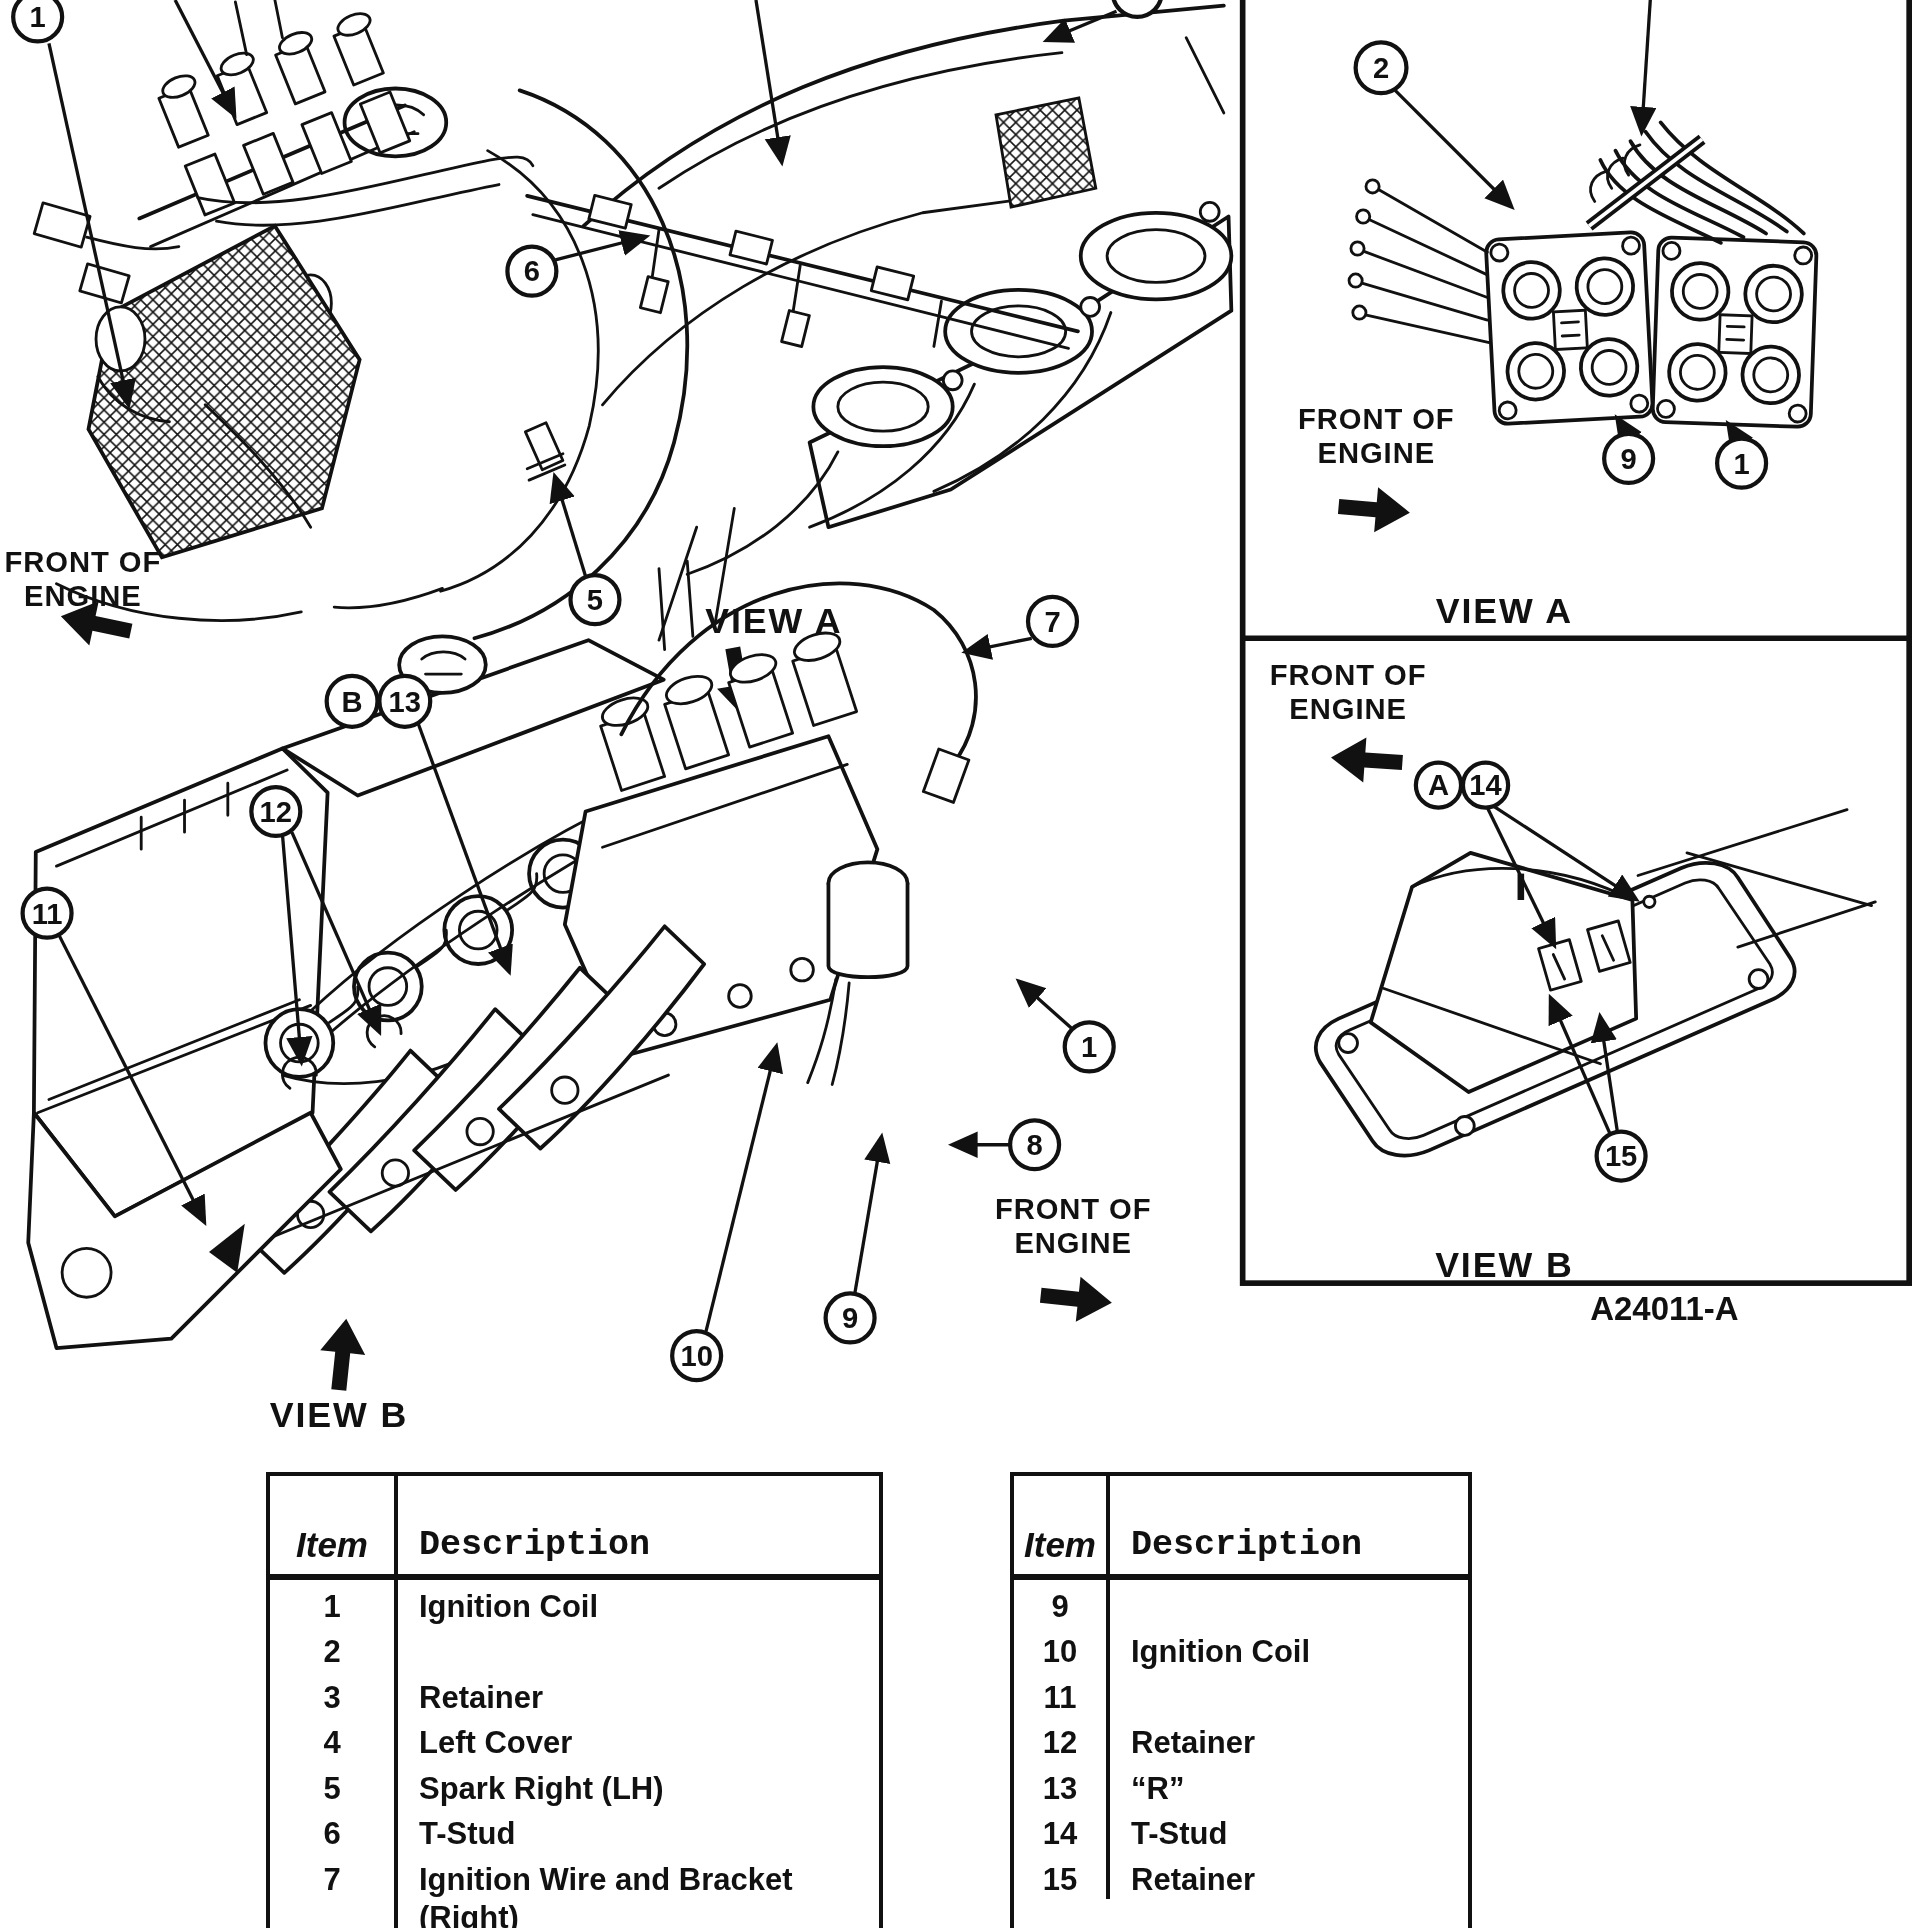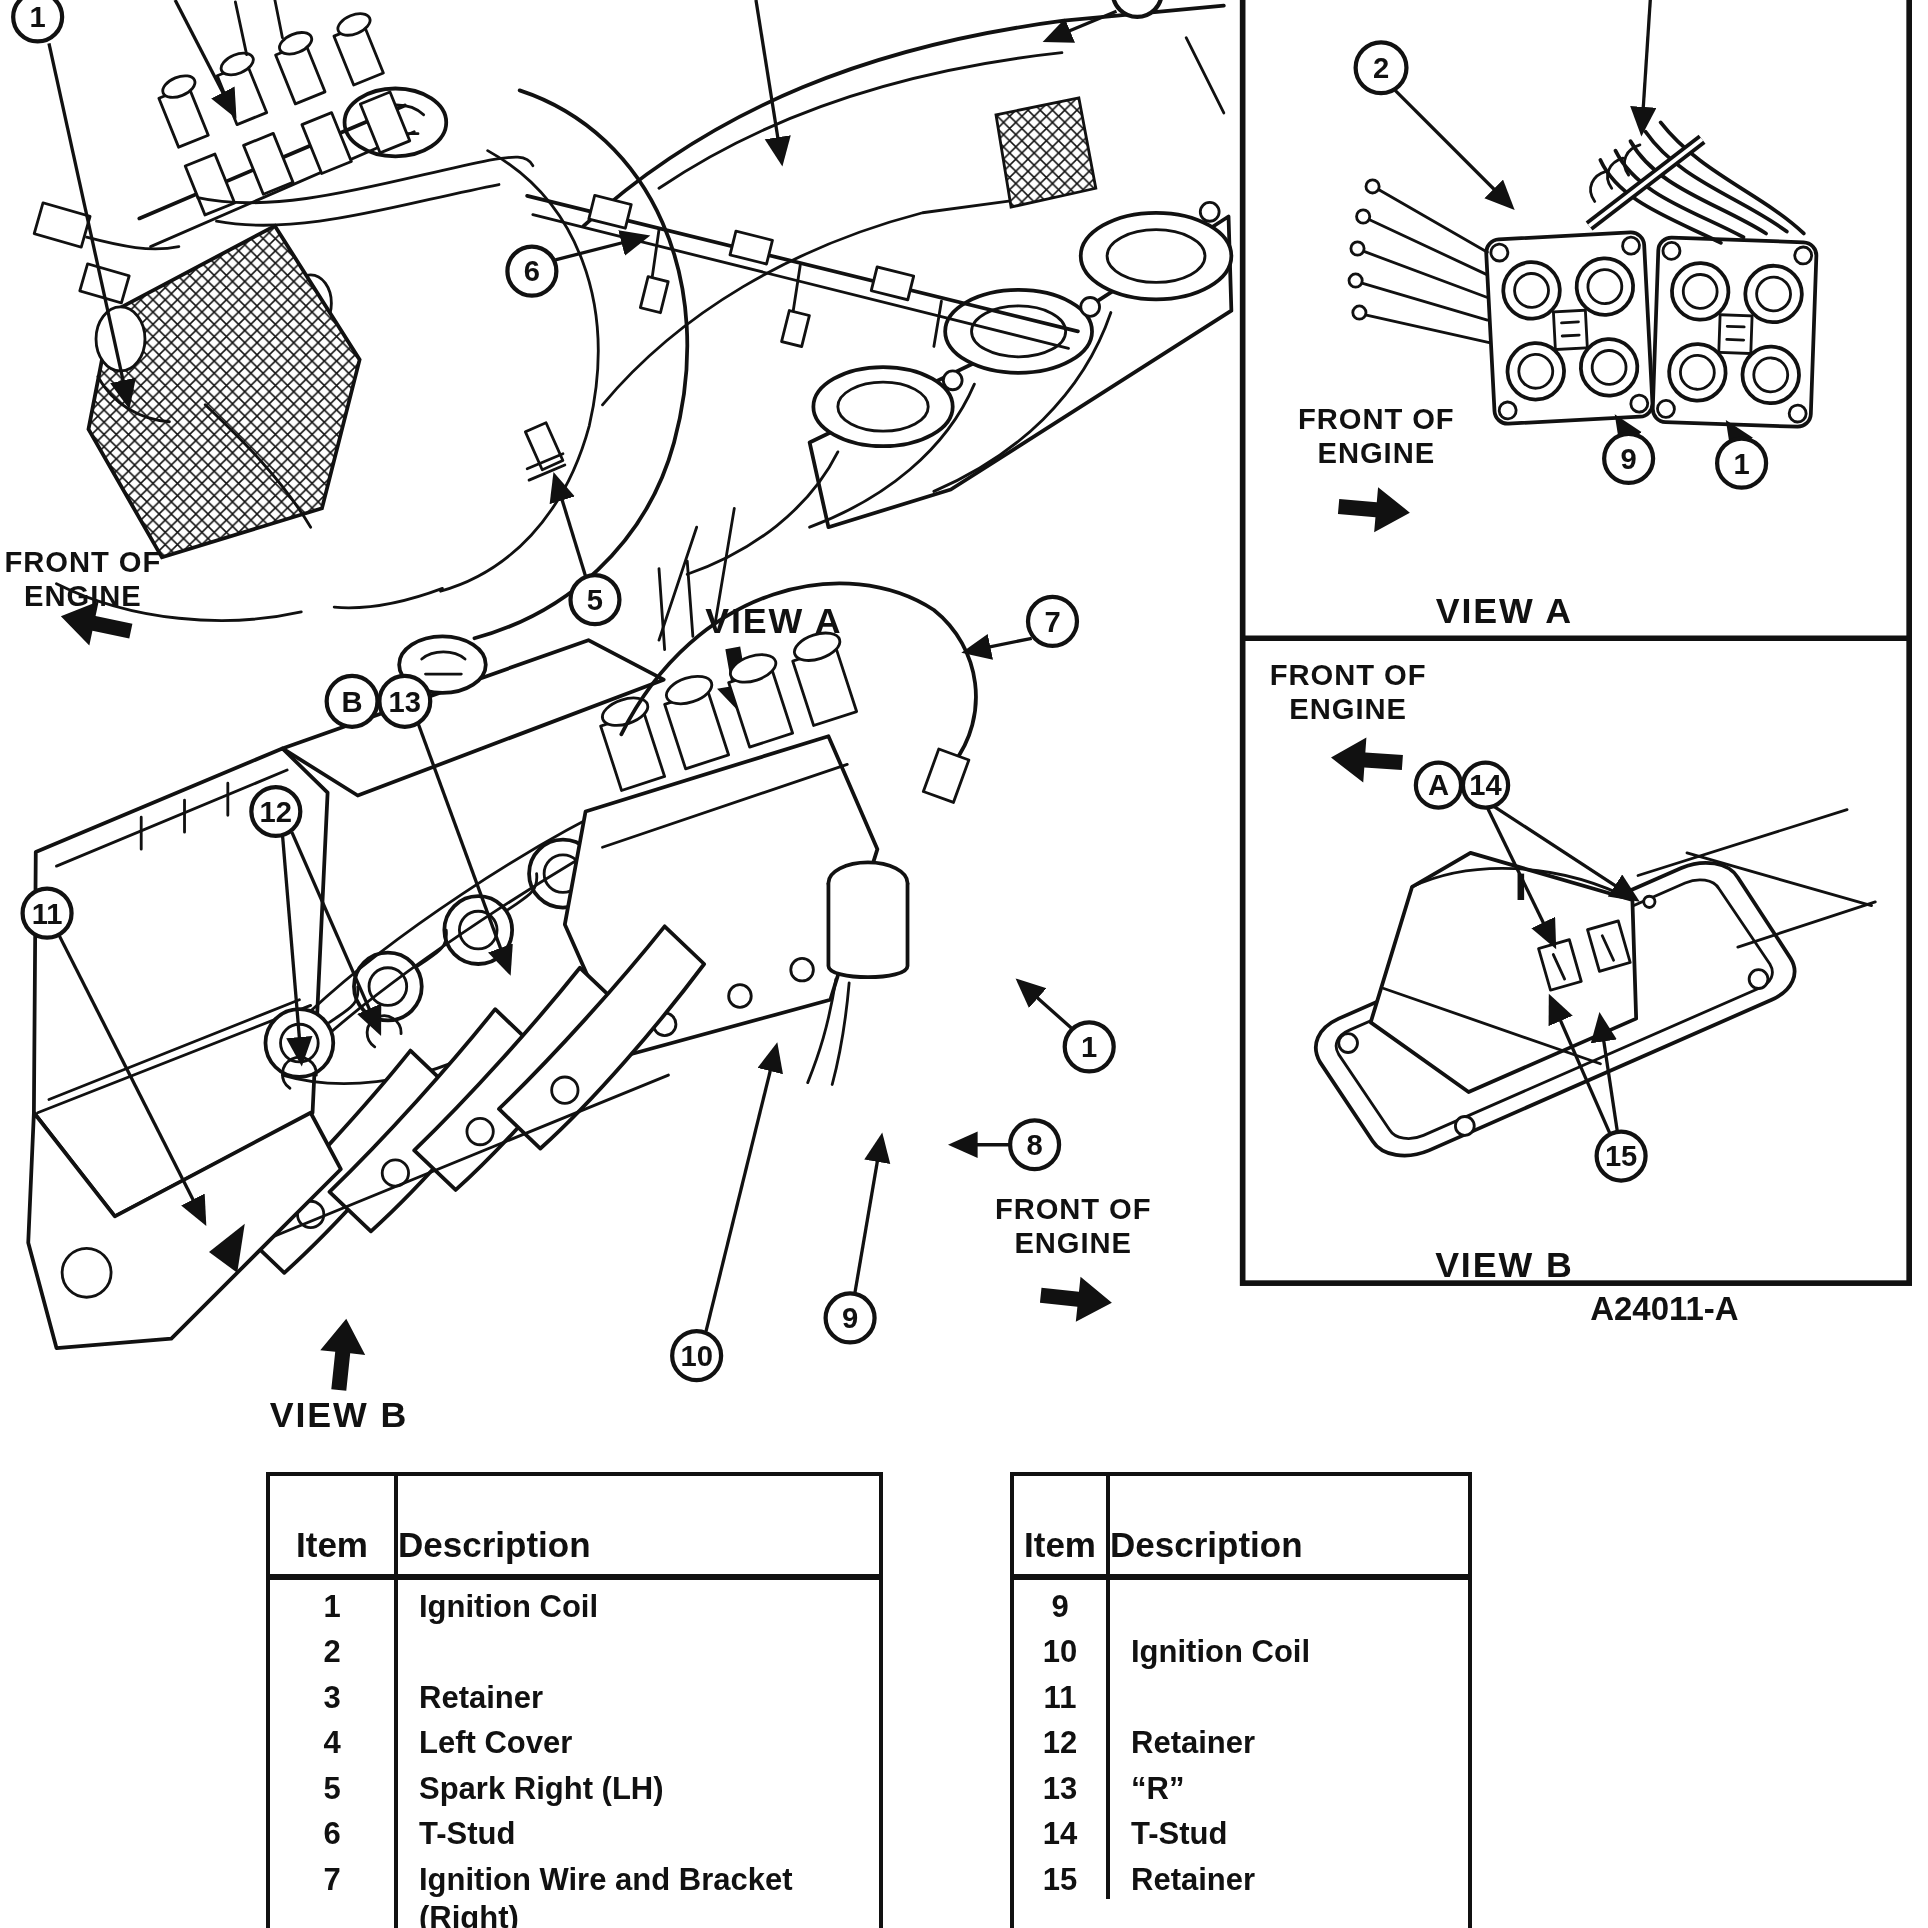--- a/index.html
+++ b/index.html
@@ -21,22 +21,22 @@
   
   .tbl{position:absolute;background:#fff;border:4.7px solid #111;border-bottom:none;}
   .tbl .hdr{display:grid;height:98px;border-bottom:6.6px solid #111;}
   .tbl .bdy{display:grid;}
   .tbl .hdr,.tbl .row{grid-template-columns:var(--c1) 1fr;}
   .tbl .row{display:grid;}
   .cell{font:bold 31px "Liberation Sans",sans-serif;line-height:38px;padding-top:7.5px;}
   .item{text-align:center;border-right:4.7px solid #111;}
   .desc{padding-left:21px;padding-right:0;}
   .hcell{font:bold 35px "Liberation Sans",sans-serif;display:flex;align-items:flex-end;padding-bottom:9.4px;}
-  .hitem{justify-content:center;border-right:4.7px solid #111;}
-  .hdesc{}
+  .hitem{justify-content:center;border-right:4.7px solid #111;font-style:italic;}
+  .hdesc{padding-left:21px;font-family:Liberation Mono, monospace;}
   #tblL{left:266px;top:1472px;width:609px;height:461px;--c1:128px;}
   #tblR{left:1010px;top:1472px;width:454px;height:461px;--c1:96px;}
 </style>
 </head>
 <body>
 
 <div class="page">
 
 <svg width="1928" height="1928" viewBox="0 0 2048 2048">
   <defs>

